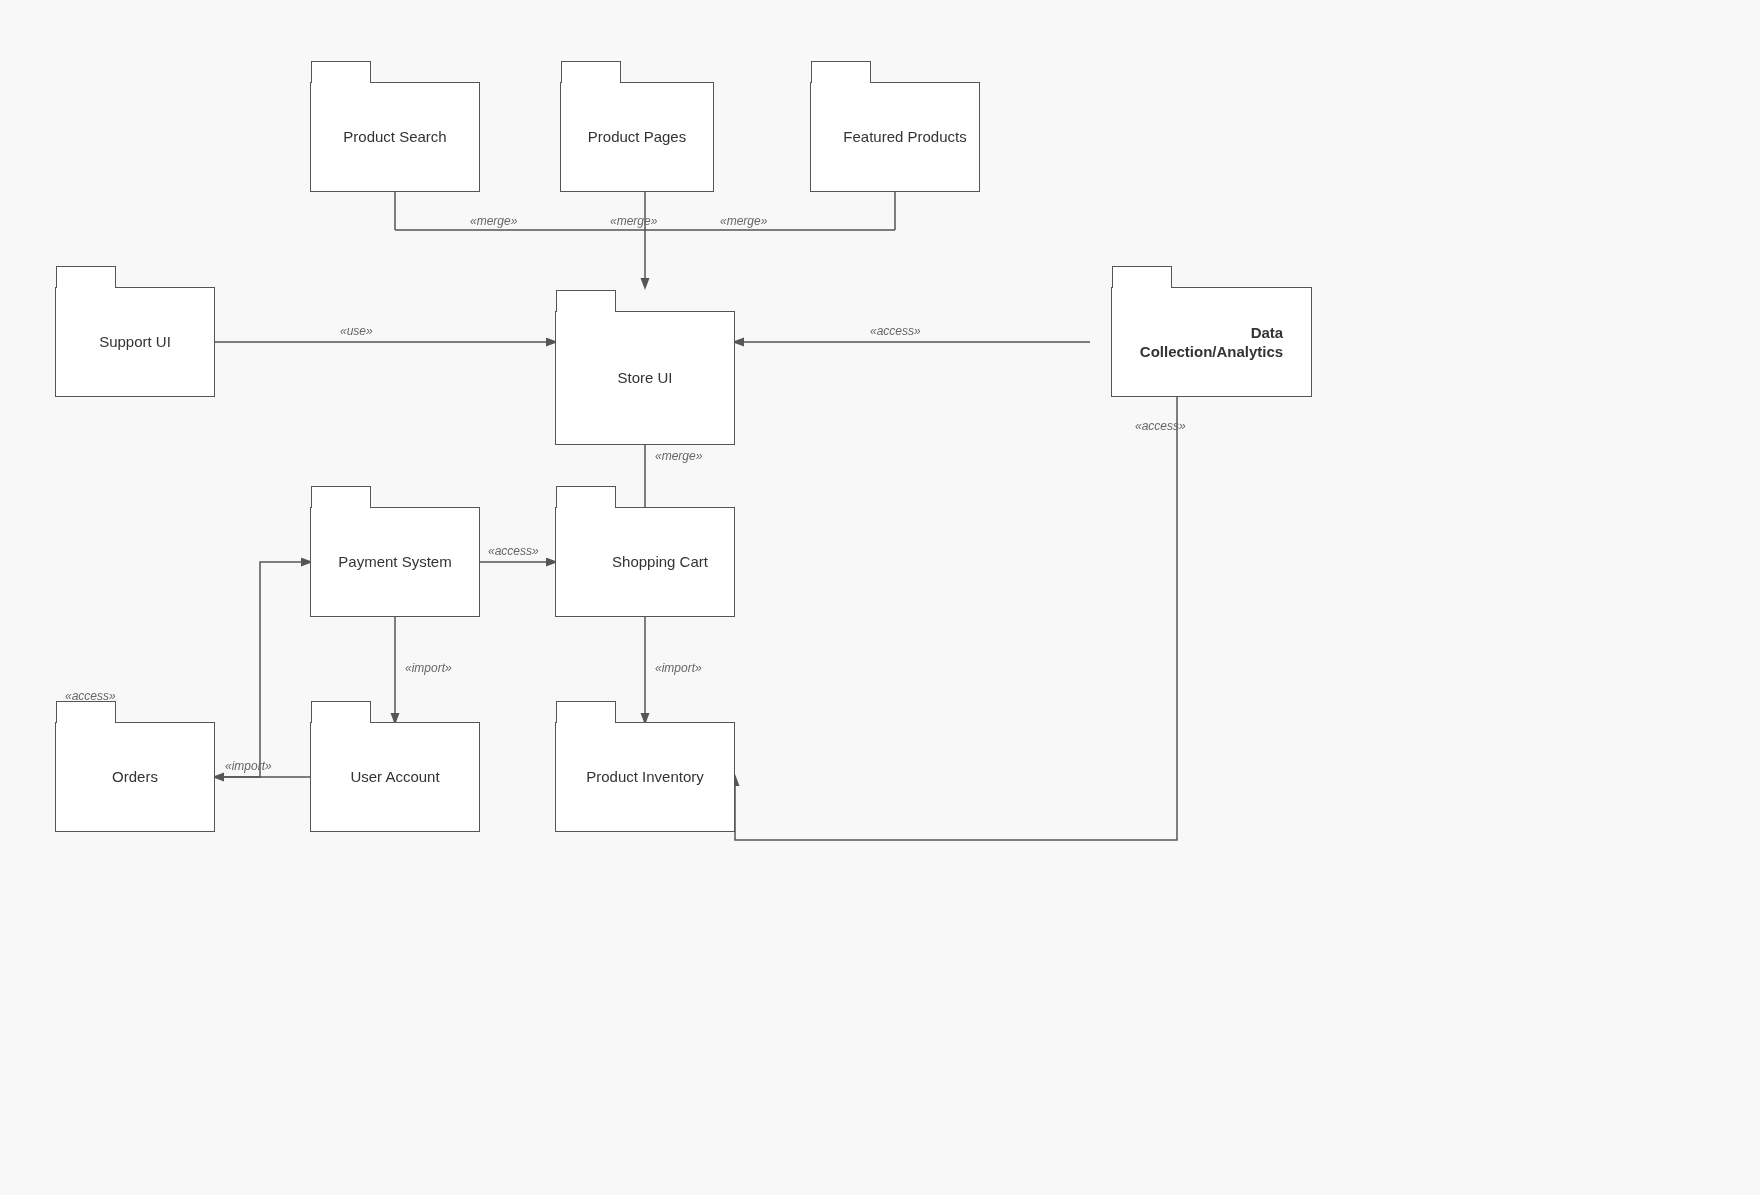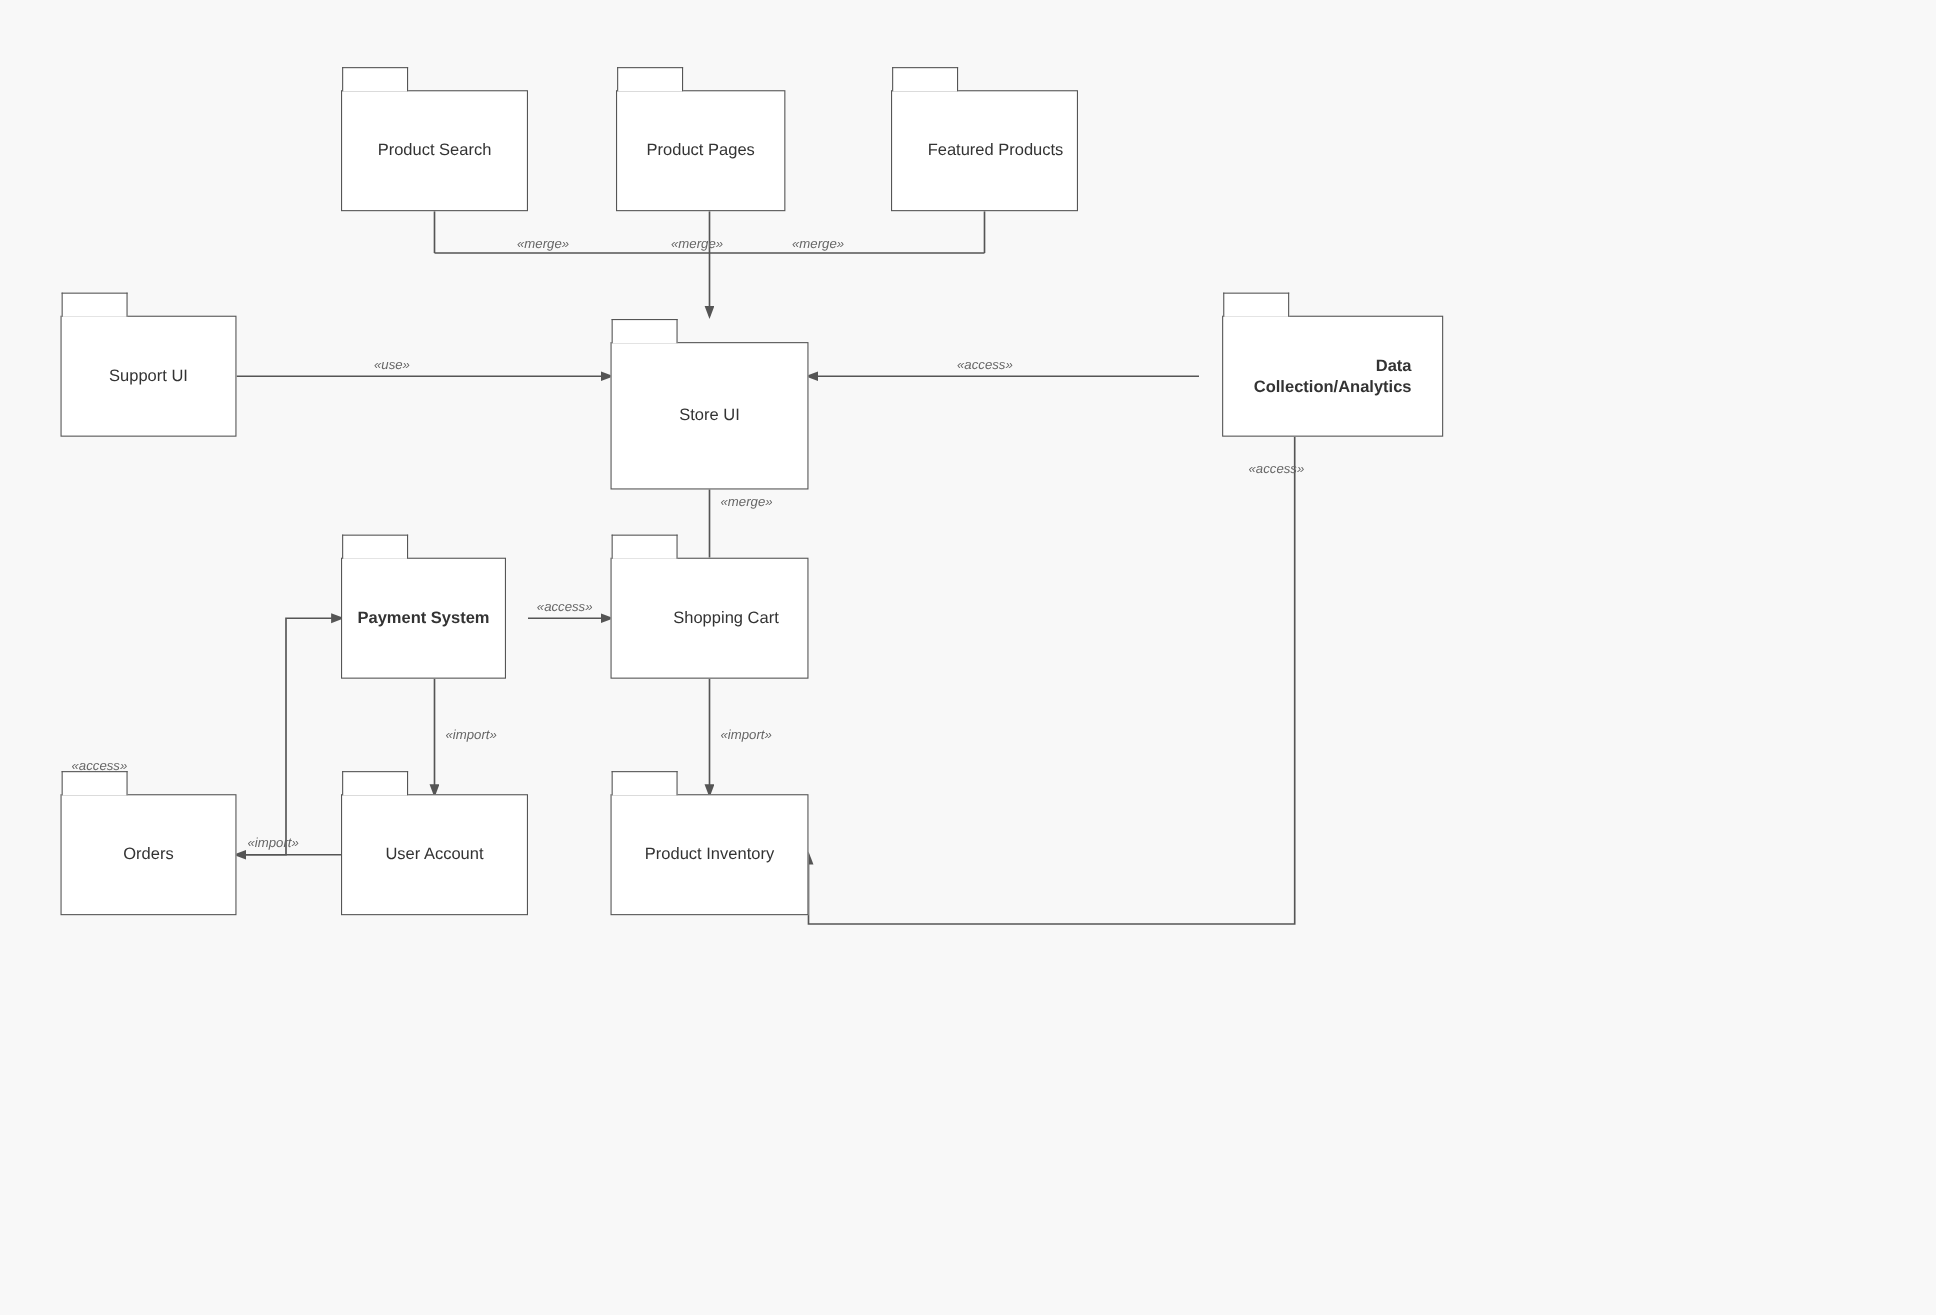--- a/index.html
+++ b/index.html
@@ -136,21 +136,21 @@
   <div class="package-node" style="left:555px; top:287px; width:180px; height:134px;margin-top:24px;">
     <div class="package-tab"></div>
     <div class="package-label">Store UI</div>
   </div>
 
   <div class="package-node" style="left:1111px; top:287px; width:201px; height:110px;font-weight:bold;">
     <div class="package-tab"></div>
     <div class="package-label">Data<br>Collection/Analytics</div>
   </div>
 
-  <div class="package-node" style="left:310px; top:507px; width:150px; height:110px;font-weight:bold;">
+  <div class="package-node" style="left:310px; top:507px; width:170px; height:110px;">
     <div class="package-tab"></div>
     <div class="package-label">Payment System</div>
   </div>
 
   <div class="package-node" style="left:555px; top:507px; width:180px; height:110px;padding-left:30px;">
     <div class="package-tab"></div>
     <div class="package-label">Shopping Cart</div>
   </div>
 
   <div class="package-node" style="left:55px; top:722px; width:160px; height:110px;">

